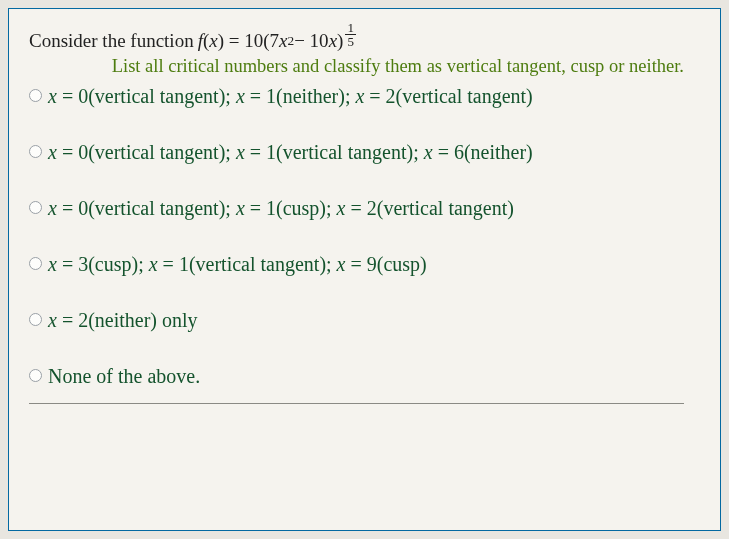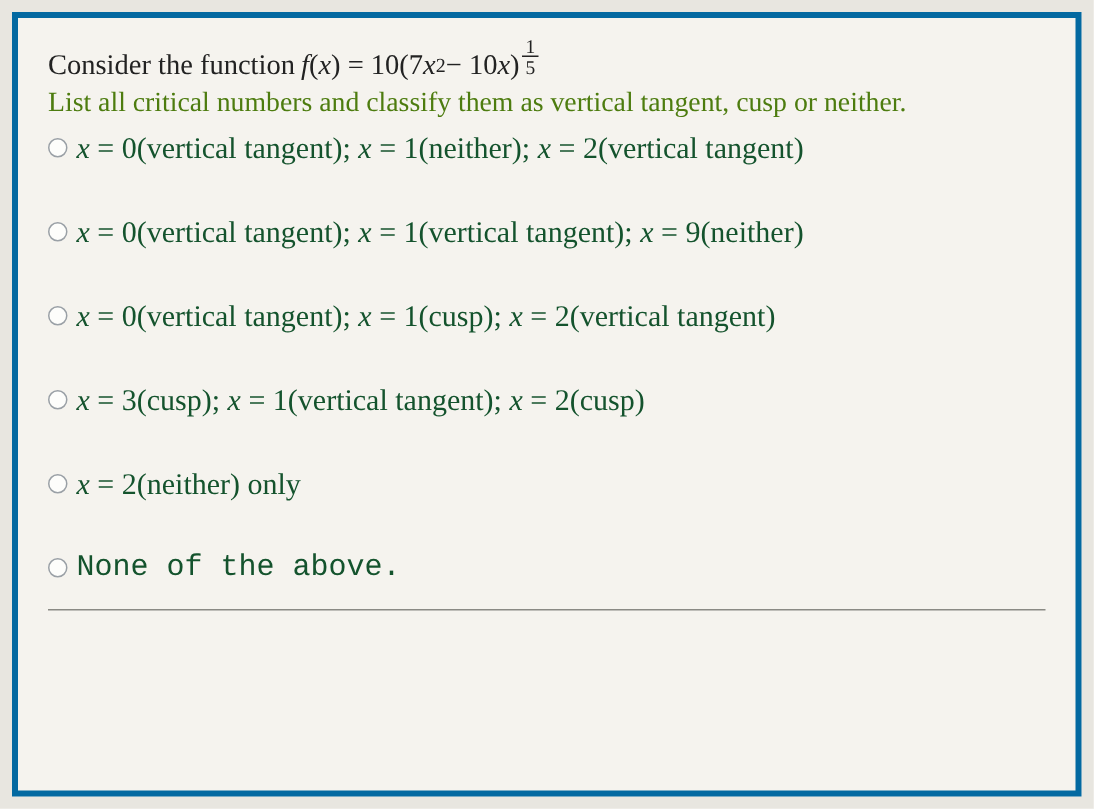--- a/index.html
+++ b/index.html
@@ -9,25 +9,26 @@
     }
     body {
       width: 729px;
       height: 539px;
       background: #e8e6e0;
       padding: 8px;
       font-family: 'Times New Roman', Times, serif;
     }
     .sheet {
       background: #f5f3ee;
-      border: 4px solid #0369a1;
+      border: 1px solid #0369a1;
       width: 100%;
       height: 100%;
-      padding: 18px 20px 10px 20px;
+      padding: 18px 36px 10px 20px;
       position: relative;
+      text-align: right;
     }
     .prompt-line1 {
       font-size: 19px;
       color: #222;
       margin-bottom: 2px;
       display: flex;
       align-items: center;
       flex-wrap: wrap;
     }
     .prompt-line2 {
@@ -67,21 +68,20 @@
     }
     .option {
       display: flex;
       align-items: flex-start;
       margin-bottom: 30px;
       font-size: 20px;
       color: #14532d;
     }
     .option:last-of-type {
       margin-bottom: 10px;
-      font-family: Liberation Mono, monospace;
     }
     .radio {
       width: 13px;
       height: 13px;
       border: 1.5px solid #9aa0a6;
       border-radius: 50%;
       background: #fdfdfb;
       flex-shrink: 0;
       margin-top: 6px;
       margin-right: 6px;
@@ -127,29 +127,29 @@
 
   <div class="prompt-line2">List all critical numbers and classify them as vertical tangent, cusp or neither.</div>
 
   <div class="options">
       <div class="option">
         <div class="radio"></div>
         <div class="opt-text"><span class="math-i">x</span><span> = 0(vertical tangent); </span><span class="math-i">x</span><span> = 1(neither); </span><span class="math-i">x</span><span> = 2(vertical tangent)</span></div>
       </div>
       <div class="option">
         <div class="radio"></div>
-        <div class="opt-text"><span class="math-i">x</span><span> = 0(vertical tangent); </span><span class="math-i">x</span><span> = 1(vertical tangent); </span><span class="math-i">x</span><span> = 9(neither)</span></div>
+        <div class="opt-text"><span class="math-i">x</span><span> = 0(vertical tangent); </span><span class="math-i">x</span><span> = 1(vertical tangent); </span><span class="math-i">x</span><span> = 6(neither)</span></div>
       </div>
       <div class="option">
         <div class="radio"></div>
         <div class="opt-text"><span class="math-i">x</span><span> = 0(vertical tangent); </span><span class="math-i">x</span><span> = 1(cusp); </span><span class="math-i">x</span><span> = 2(vertical tangent)</span></div>
       </div>
       <div class="option">
         <div class="radio"></div>
-        <div class="opt-text"><span class="math-i">x</span><span> = 3(cusp); </span><span class="math-i">x</span><span> = 1(vertical tangent); </span><span class="math-i">x</span><span> = 2(cusp)</span></div>
+        <div class="opt-text"><span class="math-i">x</span><span> = 3(cusp); </span><span class="math-i">x</span><span> = 1(vertical tangent); </span><span class="math-i">x</span><span> = 9(cusp)</span></div>
       </div>
       <div class="option">
         <div class="radio"></div>
         <div class="opt-text"><span class="math-i">x</span><span> = 2(neither) only</span></div>
       </div>
       <div class="option">
         <div class="radio"></div>
         <div class="opt-text"><span>None of the above.</span></div>
       </div>
     </div>

